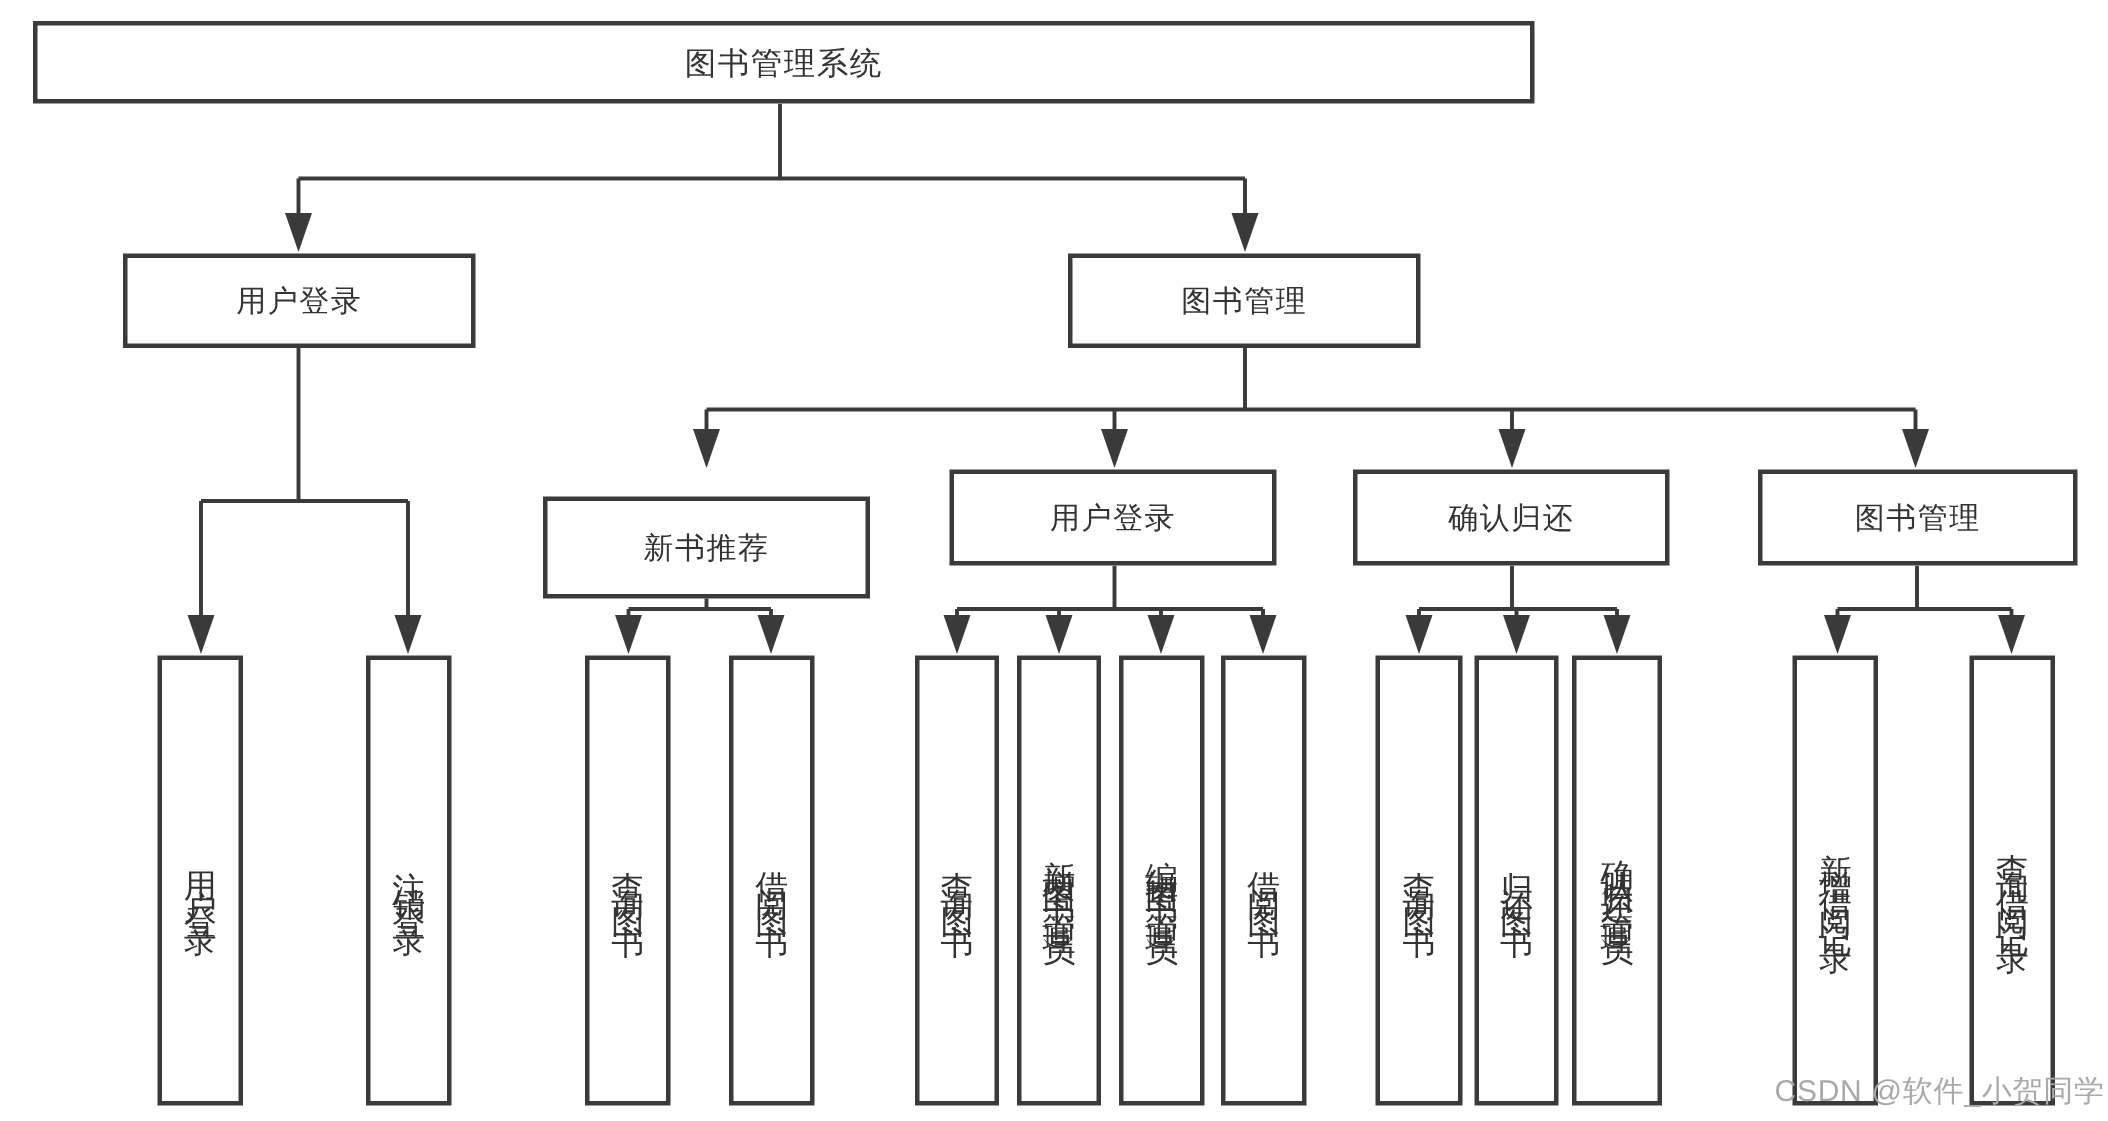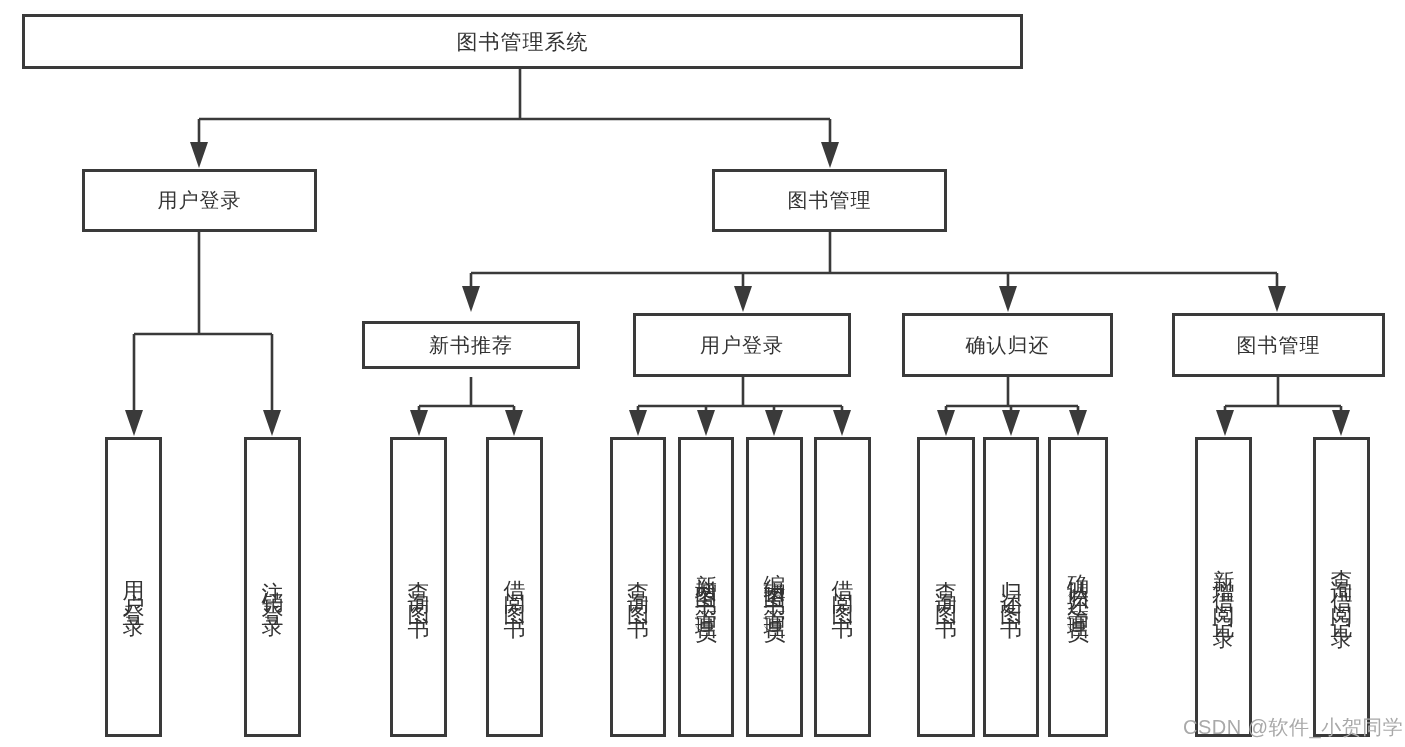--- a/index.html
+++ b/index.html
@@ -106,21 +106,21 @@
     <span>图书管理系统</span>
   </div>
 
   <div class="node" style="left:82px;top:169px;width:235px;height:63px">
     <span>用户登录</span>
   </div>
   <div class="node" style="left:712px;top:169px;width:235px;height:63px">
     <span>图书管理</span>
   </div>
 
-  <div class="node" style="left:362px;top:321px;width:218px;height:48px">
+  <div class="node" style="left:362px;top:331px;width:218px;height:68px">
     <span>新书推荐</span>
   </div>
   <div class="node" style="left:633px;top:313px;width:218px;height:64px">
     <span>用户登录</span>
   </div>
   <div class="node" style="left:902px;top:313px;width:211px;height:64px">
     <span>确认归还</span>
   </div>
   <div class="node" style="left:1172px;top:313px;width:213px;height:64px">
     <span>图书管理</span>

